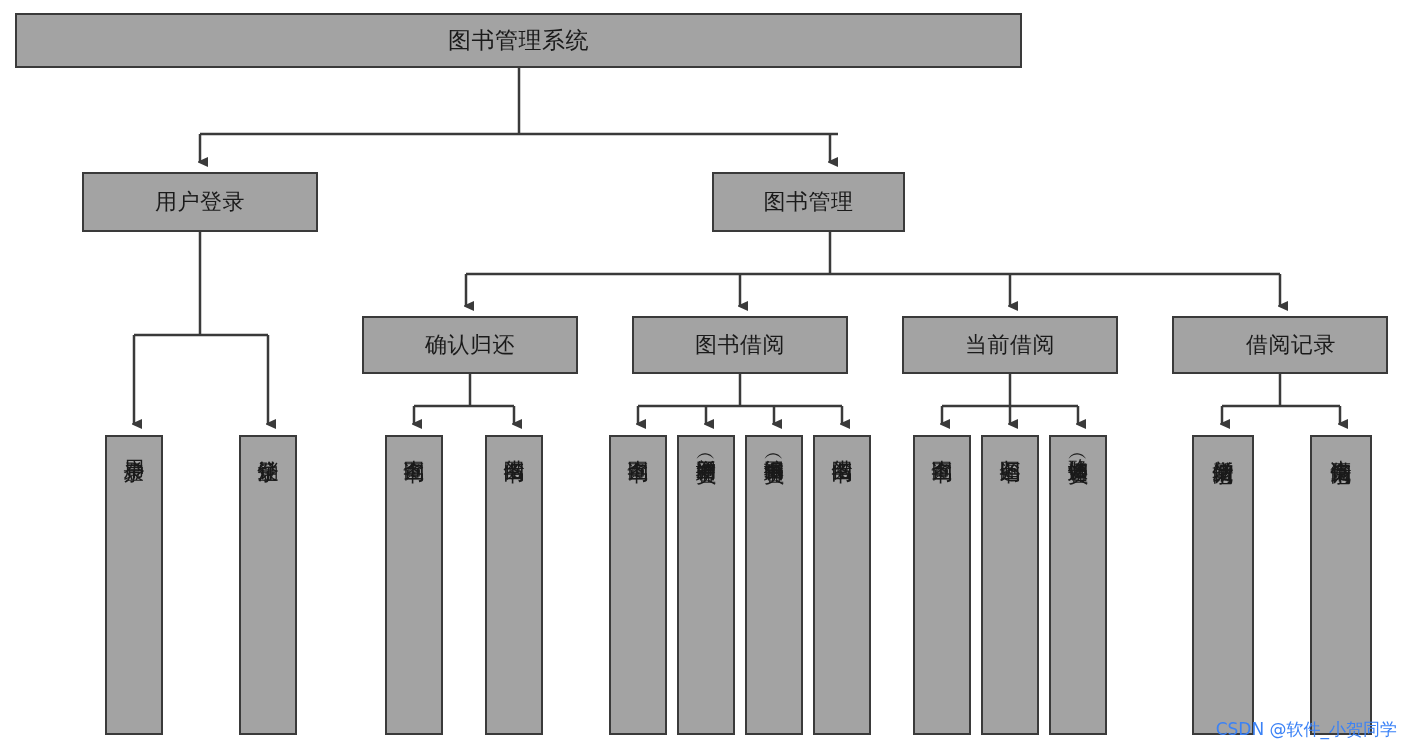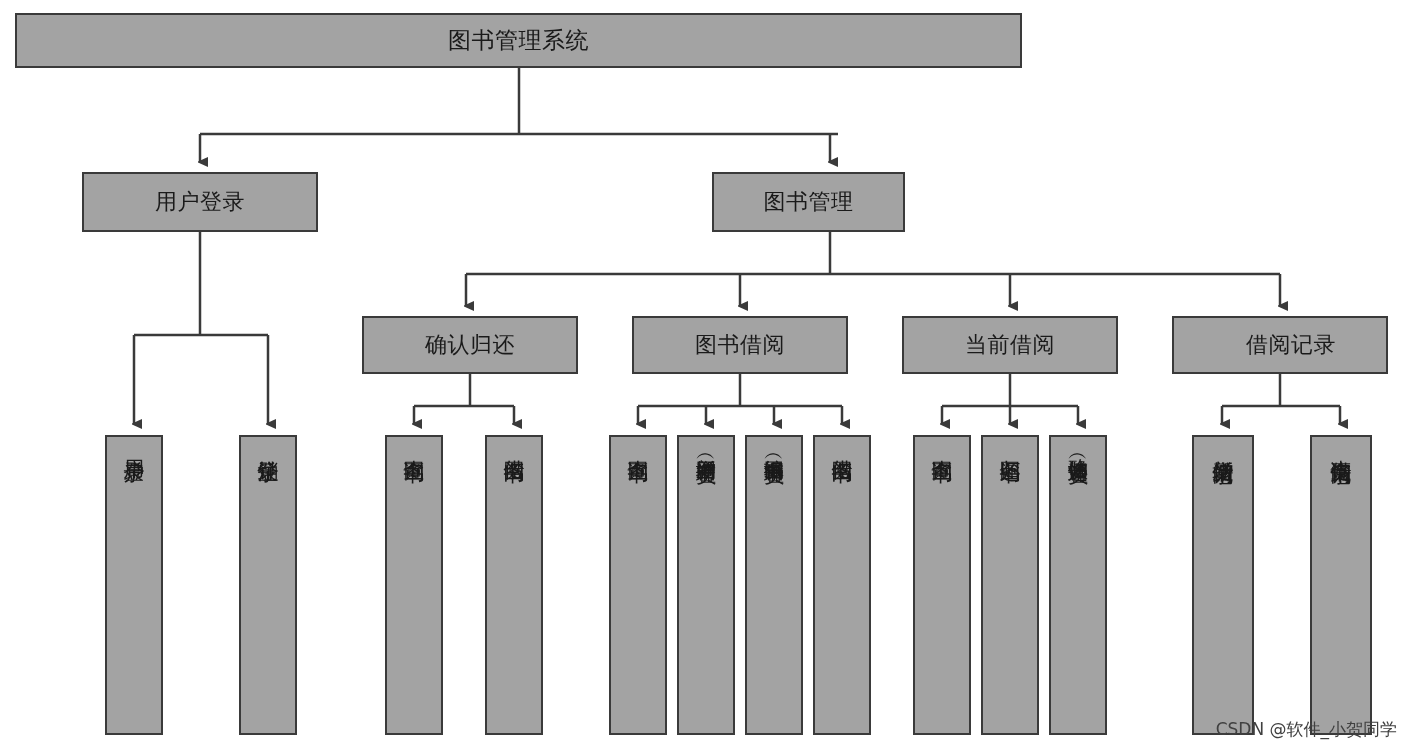--- a/index.html
+++ b/index.html
@@ -63,21 +63,21 @@
     white-space: nowrap;
   }
   .node.v.tall .label {
     font-size: 20px;
   }
   #watermark {
     position: absolute;
     right: 8px;
     bottom: 6px;
     font-size: 17px;
-    color: #404040;
+    color: #3b82f6;
     white-space: nowrap;
     z-index: 5;
     font-family: "DejaVu Sans", "Liberation Sans", sans-serif;
   }
 </style>
 </head>
 <body>
 
 <div id="canvas">
 

